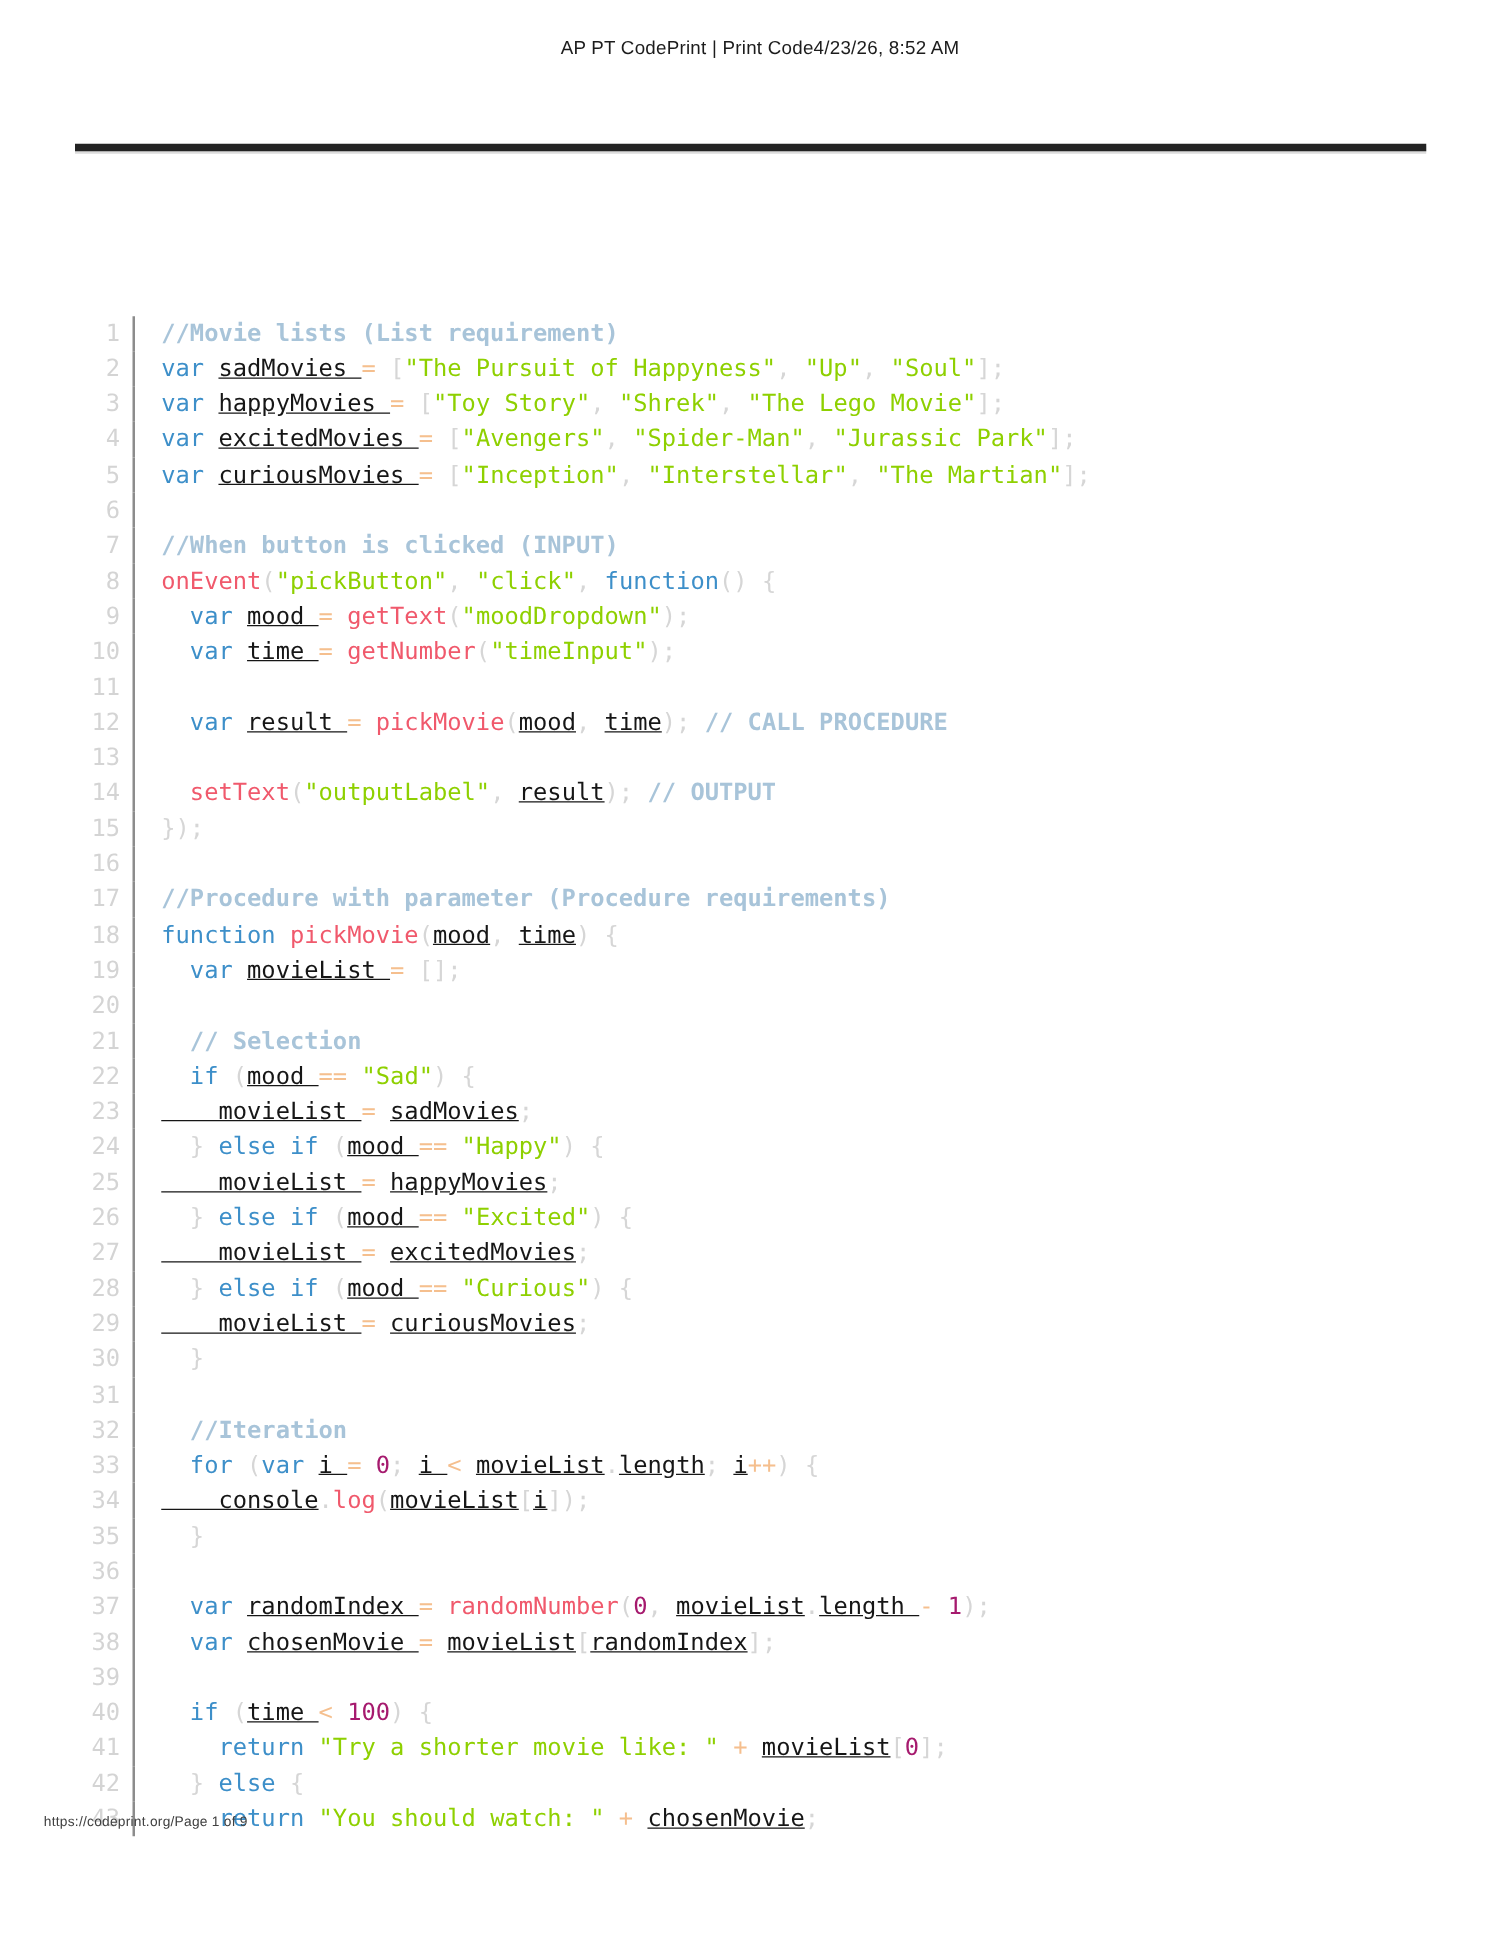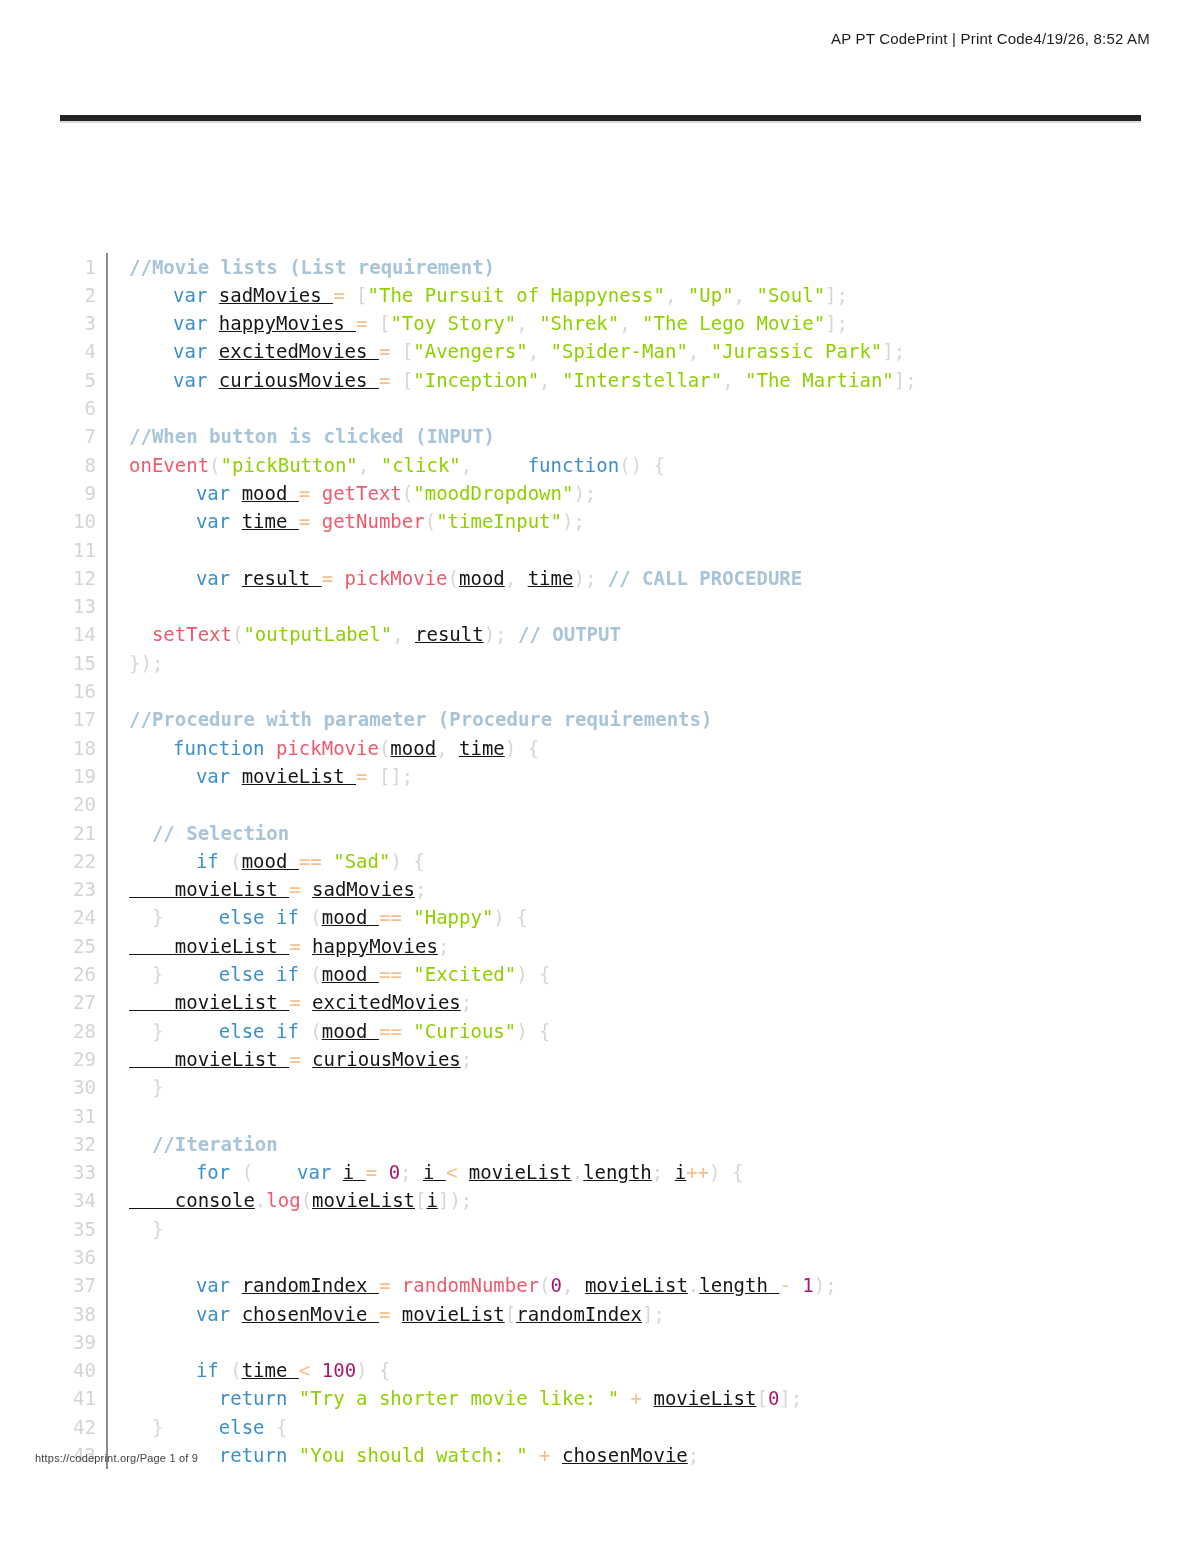--- a/index.html
+++ b/index.html
@@ -6,62 +6,62 @@
     --c-kw:#3d8fc9; --c-fn:#f0596c; --c-str:#8ed000; --c-num:#a61a6e;
     --c-op:#f5bf8e; --c-pun:#d6d6d6; --c-id:#161616; --c-com:#a8c4d9;
     --c-ln:#d4d4d4; --c-gutter:#8c8c8c; --c-divider:#232323;
   }
   html,body{margin:0;padding:0;}
   body{
     width:1200px;height:1553px;background:#ffffff;position:relative;
     font-family:"Liberation Sans",sans-serif;overflow:hidden;
   }
   .print-header{
-    position:absolute;top:30px;left:35px;right:50px;
-    display:flex;justify-content:flex-end;
+    position:absolute;top:30px;left:35px;right:19px;
+    display:flex;justify-content:center;
     font-size:15px;color:#1c1c1c;letter-spacing:0.2px;
   }
   .divider{
     position:absolute;top:115px;left:60px;width:1081px;height:6px;
     background:var(--c-divider);box-shadow:0 2px 0 #dcdcdc;
   }
   .code{
     position:absolute;top:196px;left:60px;
     font-family:"DejaVu Sans Mono",monospace;
     font-size:19px;line-height:28.3px;white-space:pre;
   }
   .line{display:flex;}
   .ln{
     flex:none;width:36px;text-align:right;padding-right:10px;
     color:var(--c-ln);
   }
   .lc{
     border-left:2px solid var(--c-gutter);
     padding-left:21px;
   }
-  .tk-kw{color:var(--c-kw);margin-left:44px;}
+  .tk-kw{color:var(--c-kw);}
   .tk-fn{color:var(--c-fn);}
   .tk-str{color:var(--c-str);}
   .tk-num{color:var(--c-num);}
   .tk-op{color:var(--c-op);}
   .tk-pun{color:var(--c-pun);}
   .tk-id{color:var(--c-id);text-decoration:underline;}
   .tk-com{color:var(--c-com);font-weight:bold;}
   .print-footer{
     position:absolute;top:1452px;left:35px;right:35px;
     display:flex;
     font-size:11px;color:#404040;letter-spacing:0.2px;
   }
 </style>
 </head>
 <body>
 
 <div class="print-header">
   <span>AP PT CodePrint | Print Code</span>
-  <span>4/19/26, 8:52 AM</span>
+  <span>4/23/26, 8:52 AM</span>
 </div>
 
 <div class="divider"></div>
 
 <div class="code">
   <div><div class="line"><span class="ln">1</span><span class="lc"><span class="tk-com">//Movie lists (List requirement)</span></span></div><div class="line"><span class="ln">2</span><span class="lc"><span class="tk-kw">var </span><span class="tk-id">sadMovies </span><span class="tk-op">= </span><span class="tk-pun">[</span><span class="tk-str">"The Pursuit of Happyness"</span><span class="tk-pun">, </span><span class="tk-str">"Up"</span><span class="tk-pun">, </span><span class="tk-str">"Soul"</span><span class="tk-pun">];</span></span></div><div class="line"><span class="ln">3</span><span class="lc"><span class="tk-kw">var </span><span class="tk-id">happyMovies </span><span class="tk-op">= </span><span class="tk-pun">[</span><span class="tk-str">"Toy Story"</span><span class="tk-pun">, </span><span class="tk-str">"Shrek"</span><span class="tk-pun">, </span><span class="tk-str">"The Lego Movie"</span><span class="tk-pun">];</span></span></div><div class="line"><span class="ln">4</span><span class="lc"><span class="tk-kw">var </span><span class="tk-id">excitedMovies </span><span class="tk-op">= </span><span class="tk-pun">[</span><span class="tk-str">"Avengers"</span><span class="tk-pun">, </span><span class="tk-str">"Spider-Man"</span><span class="tk-pun">, </span><span class="tk-str">"Jurassic Park"</span><span class="tk-pun">];</span></span></div><div class="line"><span class="ln">5</span><span class="lc"><span class="tk-kw">var </span><span class="tk-id">curiousMovies </span><span class="tk-op">= </span><span class="tk-pun">[</span><span class="tk-str">"Inception"</span><span class="tk-pun">, </span><span class="tk-str">"Interstellar"</span><span class="tk-pun">, </span><span class="tk-str">"The Martian"</span><span class="tk-pun">];</span></span></div><div class="line"><span class="ln">6</span><span class="lc"> </span></div><div class="line"><span class="ln">7</span><span class="lc"><span class="tk-com">//When button is clicked (INPUT)</span></span></div><div class="line"><span class="ln">8</span><span class="lc"><span class="tk-fn">onEvent</span><span class="tk-pun">(</span><span class="tk-str">"pickButton"</span><span class="tk-pun">, </span><span class="tk-str">"click"</span><span class="tk-pun">, </span><span class="tk-kw">function</span><span class="tk-pun">() {</span></span></div><div class="line"><span class="ln">9</span><span class="lc"><span class="tk-kw">  var </span><span class="tk-id">mood </span><span class="tk-op">= </span><span class="tk-fn">getText</span><span class="tk-pun">(</span><span class="tk-str">"moodDropdown"</span><span class="tk-pun">);</span></span></div><div class="line"><span class="ln">10</span><span class="lc"><span class="tk-kw">  var </span><span class="tk-id">time </span><span class="tk-op">= </span><span class="tk-fn">getNumber</span><span class="tk-pun">(</span><span class="tk-str">"timeInput"</span><span class="tk-pun">);</span></span></div><div class="line"><span class="ln">11</span><span class="lc"> </span></div><div class="line"><span class="ln">12</span><span class="lc"><span class="tk-kw">  var </span><span class="tk-id">result </span><span class="tk-op">= </span><span class="tk-fn">pickMovie</span><span class="tk-pun">(</span><span class="tk-id">mood</span><span class="tk-pun">, </span><span class="tk-id">time</span><span class="tk-pun">); </span><span class="tk-com">// CALL PROCEDURE</span></span></div><div class="line"><span class="ln">13</span><span class="lc"> </span></div><div class="line"><span class="ln">14</span><span class="lc"><span class="tk-fn">  setText</span><span class="tk-pun">(</span><span class="tk-str">"outputLabel"</span><span class="tk-pun">, </span><span class="tk-id">result</span><span class="tk-pun">); </span><span class="tk-com">// OUTPUT</span></span></div><div class="line"><span class="ln">15</span><span class="lc"><span class="tk-pun">});</span></span></div><div class="line"><span class="ln">16</span><span class="lc"> </span></div><div class="line"><span class="ln">17</span><span class="lc"><span class="tk-com">//Procedure with parameter (Procedure requirements)</span></span></div><div class="line"><span class="ln">18</span><span class="lc"><span class="tk-kw">function </span><span class="tk-fn">pickMovie</span><span class="tk-pun">(</span><span class="tk-id">mood</span><span class="tk-pun">, </span><span class="tk-id">time</span><span class="tk-pun">) {</span></span></div><div class="line"><span class="ln">19</span><span class="lc"><span class="tk-kw">  var </span><span class="tk-id">movieList </span><span class="tk-op">= </span><span class="tk-pun">[];</span></span></div><div class="line"><span class="ln">20</span><span class="lc"> </span></div><div class="line"><span class="ln">21</span><span class="lc"><span class="tk-com">  // Selection</span></span></div><div class="line"><span class="ln">22</span><span class="lc"><span class="tk-kw">  if </span><span class="tk-pun">(</span><span class="tk-id">mood </span><span class="tk-op">== </span><span class="tk-str">"Sad"</span><span class="tk-pun">) {</span></span></div><div class="line"><span class="ln">23</span><span class="lc"><span class="tk-id">    movieList </span><span class="tk-op">= </span><span class="tk-id">sadMovies</span><span class="tk-pun">;</span></span></div><div class="line"><span class="ln">24</span><span class="lc"><span class="tk-pun">  } </span><span class="tk-kw">else if </span><span class="tk-pun">(</span><span class="tk-id">mood </span><span class="tk-op">== </span><span class="tk-str">"Happy"</span><span class="tk-pun">) {</span></span></div><div class="line"><span class="ln">25</span><span class="lc"><span class="tk-id">    movieList </span><span class="tk-op">= </span><span class="tk-id">happyMovies</span><span class="tk-pun">;</span></span></div><div class="line"><span class="ln">26</span><span class="lc"><span class="tk-pun">  } </span><span class="tk-kw">else if </span><span class="tk-pun">(</span><span class="tk-id">mood </span><span class="tk-op">== </span><span class="tk-str">"Excited"</span><span class="tk-pun">) {</span></span></div><div class="line"><span class="ln">27</span><span class="lc"><span class="tk-id">    movieList </span><span class="tk-op">= </span><span class="tk-id">excitedMovies</span><span class="tk-pun">;</span></span></div><div class="line"><span class="ln">28</span><span class="lc"><span class="tk-pun">  } </span><span class="tk-kw">else if </span><span class="tk-pun">(</span><span class="tk-id">mood </span><span class="tk-op">== </span><span class="tk-str">"Curious"</span><span class="tk-pun">) {</span></span></div><div class="line"><span class="ln">29</span><span class="lc"><span class="tk-id">    movieList </span><span class="tk-op">= </span><span class="tk-id">curiousMovies</span><span class="tk-pun">;</span></span></div><div class="line"><span class="ln">30</span><span class="lc"><span class="tk-pun">  }</span></span></div><div class="line"><span class="ln">31</span><span class="lc"> </span></div><div class="line"><span class="ln">32</span><span class="lc"><span class="tk-com">  //Iteration</span></span></div><div class="line"><span class="ln">33</span><span class="lc"><span class="tk-kw">  for </span><span class="tk-pun">(</span><span class="tk-kw">var </span><span class="tk-id">i </span><span class="tk-op">= </span><span class="tk-num">0</span><span class="tk-pun">; </span><span class="tk-id">i </span><span class="tk-op">&lt; </span><span class="tk-id">movieList</span><span class="tk-pun">.</span><span class="tk-id">length</span><span class="tk-pun">; </span><span class="tk-id">i</span><span class="tk-op">++</span><span class="tk-pun">) {</span></span></div><div class="line"><span class="ln">34</span><span class="lc"><span class="tk-id">    console</span><span class="tk-pun">.</span><span class="tk-fn">log</span><span class="tk-pun">(</span><span class="tk-id">movieList</span><span class="tk-pun">[</span><span class="tk-id">i</span><span class="tk-pun">]);</span></span></div><div class="line"><span class="ln">35</span><span class="lc"><span class="tk-pun">  }</span></span></div><div class="line"><span class="ln">36</span><span class="lc"> </span></div><div class="line"><span class="ln">37</span><span class="lc"><span class="tk-kw">  var </span><span class="tk-id">randomIndex </span><span class="tk-op">= </span><span class="tk-fn">randomNumber</span><span class="tk-pun">(</span><span class="tk-num">0</span><span class="tk-pun">, </span><span class="tk-id">movieList</span><span class="tk-pun">.</span><span class="tk-id">length </span><span class="tk-op">- </span><span class="tk-num">1</span><span class="tk-pun">);</span></span></div><div class="line"><span class="ln">38</span><span class="lc"><span class="tk-kw">  var </span><span class="tk-id">chosenMovie </span><span class="tk-op">= </span><span class="tk-id">movieList</span><span class="tk-pun">[</span><span class="tk-id">randomIndex</span><span class="tk-pun">];</span></span></div><div class="line"><span class="ln">39</span><span class="lc"> </span></div><div class="line"><span class="ln">40</span><span class="lc"><span class="tk-kw">  if </span><span class="tk-pun">(</span><span class="tk-id">time </span><span class="tk-op">&lt; </span><span class="tk-num">100</span><span class="tk-pun">) {</span></span></div><div class="line"><span class="ln">41</span><span class="lc"><span class="tk-kw">    return </span><span class="tk-str">"Try a shorter movie like: " </span><span class="tk-op">+ </span><span class="tk-id">movieList</span><span class="tk-pun">[</span><span class="tk-num">0</span><span class="tk-pun">];</span></span></div><div class="line"><span class="ln">42</span><span class="lc"><span class="tk-pun">  } </span><span class="tk-kw">else </span><span class="tk-pun">{</span></span></div><div class="line"><span class="ln">43</span><span class="lc"><span class="tk-kw">    return </span><span class="tk-str">"You should watch: " </span><span class="tk-op">+ </span><span class="tk-id">chosenMovie</span><span class="tk-pun">;</span></span></div></div>
 </div>
 
 <div class="print-footer">
   <span>https://codeprint.org/</span>

